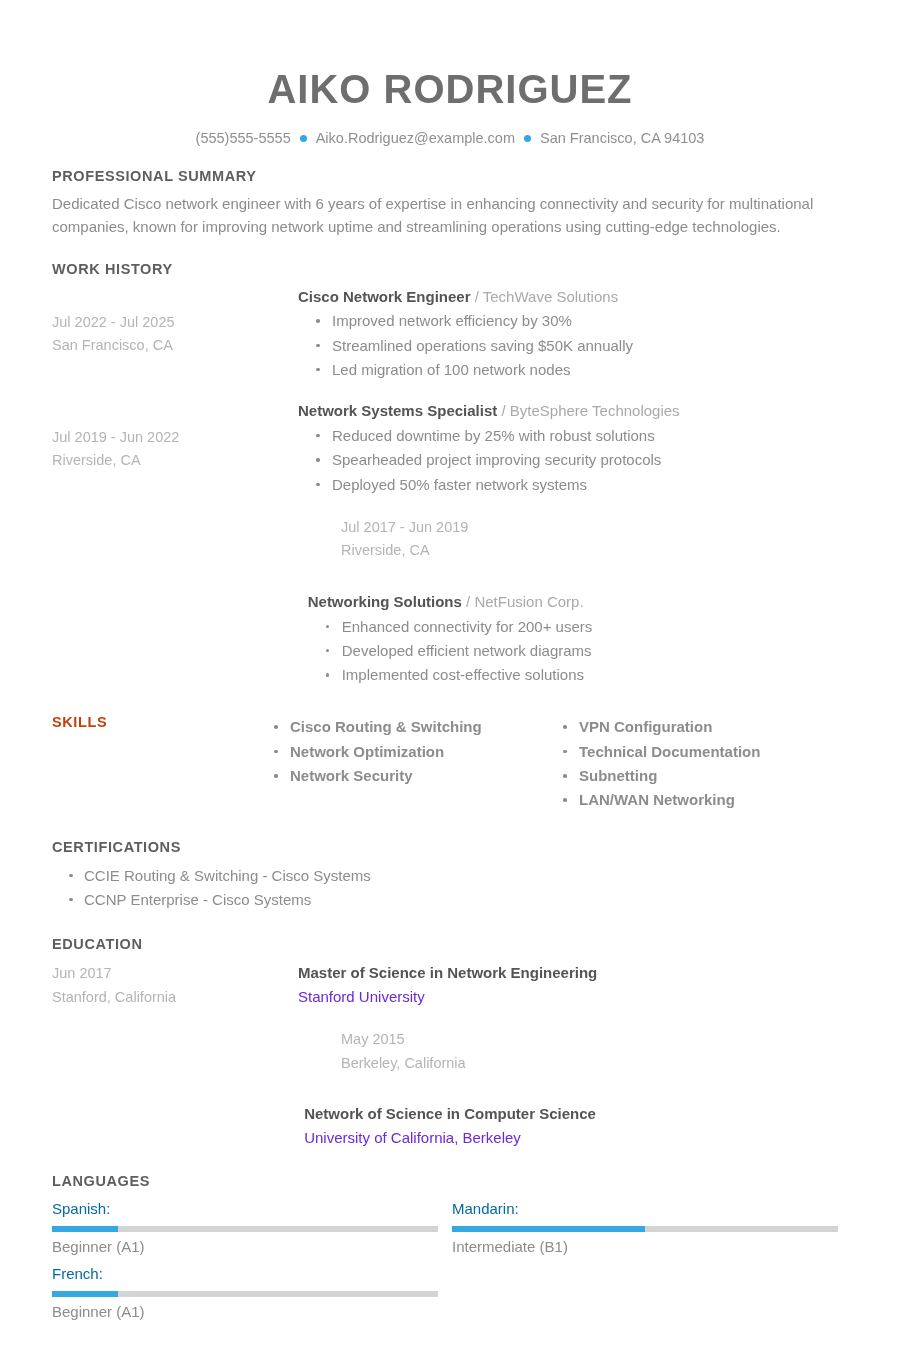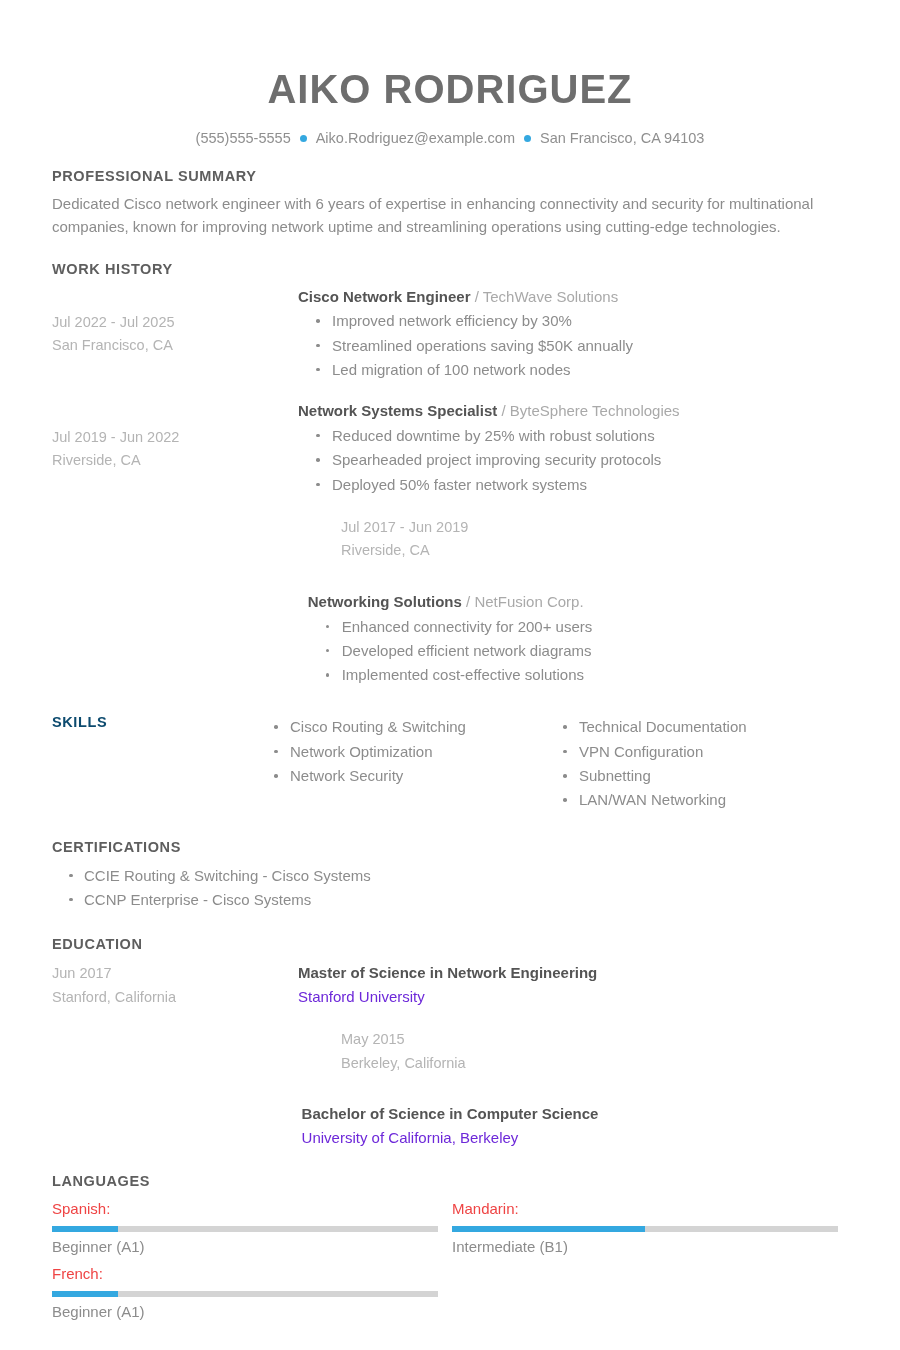--- a/index.html
+++ b/index.html
@@ -146,27 +146,28 @@
   .skills-row {
     display: flex;
     align-items: flex-start;
   }
   .skills-label {
     width: 218px;
     flex: none;
     font-size: 14.5px;
     font-weight: bold;
     letter-spacing: 0.6px;
-    color: #0c4a6e;
+    color: #c2410c;
     text-transform: uppercase;
     padding-top: 1px;
   }
   .skills-cols {
     flex: 1;
     display: flex;
+    font-weight: bold;
   }
   .skills-col {
     width: 50%;
   }
   .skills-col ul.bullets li { padding-left: 20px; }
   .skills-col ul.bullets li::before { left: 4px; }
 
   
   .certs ul.bullets li { padding-left: 32px; }
   .certs ul.bullets li::before { left: 17px; top: 10px; }
@@ -176,21 +177,21 @@
     display: flex;
     flex-wrap: wrap;
     column-gap: 14px;
   }
   .lang-item {
     width: 386px;
     margin-bottom: 5px;
   }
   .lang-name {
     font-size: 15px;
-    color: #ef4444;
+    color: #0369a1;
     line-height: 1.5;
   }
   .lang-bar {
     position: relative;
     width: 100%;
     height: 6px;
     background: #d4d4d4;
     margin: 5px 0 4px 0;
     overflow: hidden;
   }
@@ -289,22 +290,22 @@
       <div class="skills-cols">
         <div class="skills-col">
           <ul class="bullets">
             <li>Cisco Routing &amp; Switching</li>
             <li>Network Optimization</li>
             <li>Network Security</li>
           </ul>
         </div>
         <div class="skills-col">
           <ul class="bullets">
+            <li>VPN Configuration</li>
             <li>Technical Documentation</li>
-            <li>VPN Configuration</li>
             <li>Subnetting</li>
             <li>LAN/WAN Networking</li>
           </ul>
         </div>
       </div>
     </div>
   </div>
 
   <div class="section certs" style="margin-top:26px;">
     <h2 class="section-title">CERTIFICATIONS</h2>
@@ -330,21 +331,21 @@
       </div>
     </div>
 
     <div class="entry">
       <div class="entry-left">
         <div>May 2015</div>
         <div>Berkeley, California</div>
       </div>
       <div class="entry-right">
         <p class="entry-headline">
-          <span class="role">Bachelor of Science in Computer Science</span>
+          <span class="role">Network of Science in Computer Science</span>
         </p>
         <p class="entry-subline">University of California, Berkeley</p>
       </div>
     </div>
   </div>
 
   <div class="section" style="margin-top:24px;">
     <h2 class="section-title">LANGUAGES</h2>
     <div class="lang-grid">
 

